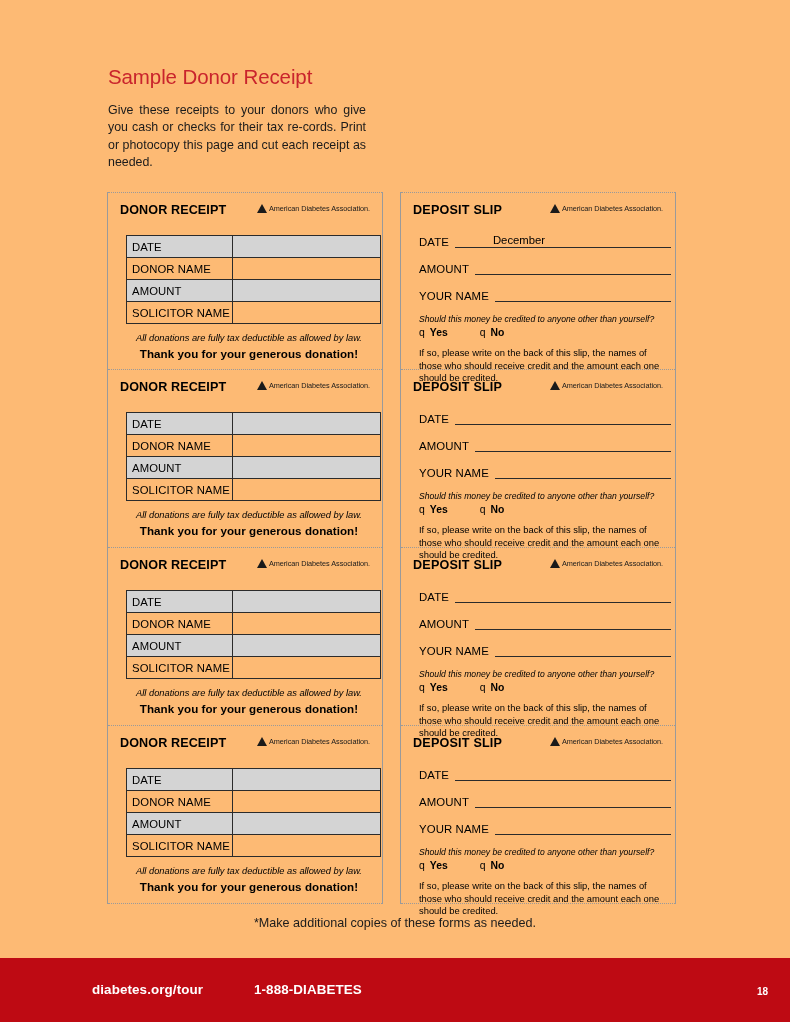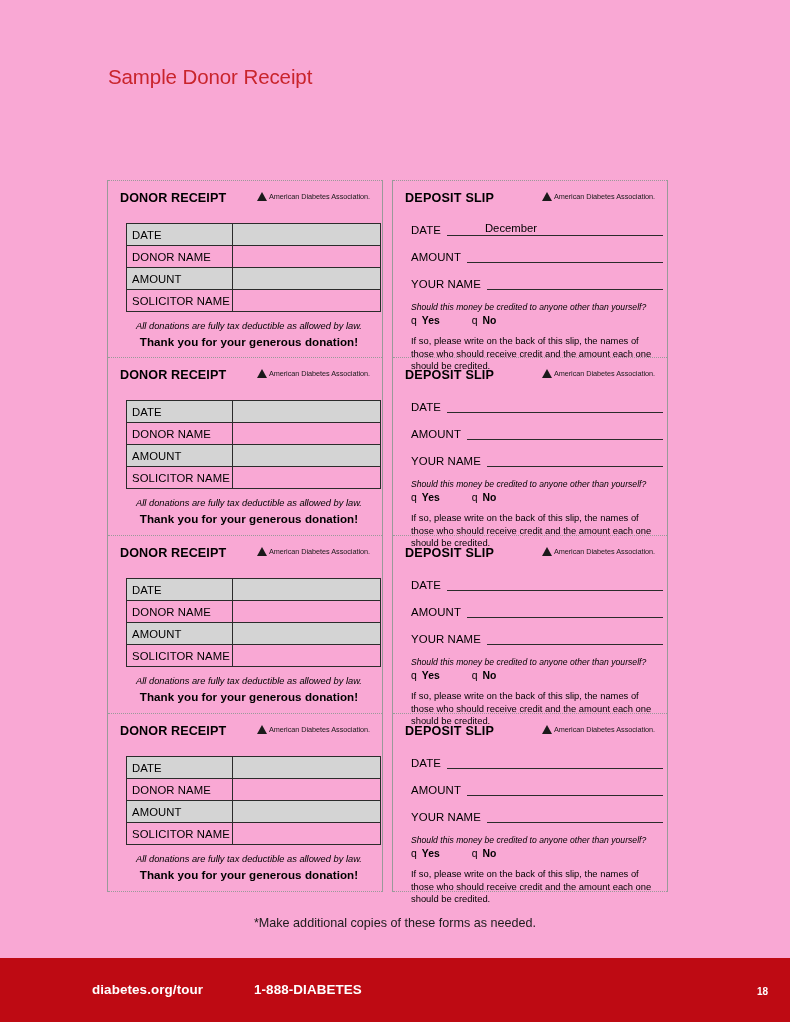--- a/index.html
+++ b/index.html
@@ -15,21 +15,21 @@
     color: #000;
     overflow: hidden;
   }
 
   
   .page {
     position: absolute;
     left: 0; top: 0;
     width: 790px;
     height: 1022px;
-    background: #f9a8d4;
+    background: #fdba74;
   }
 
   
   .columns {
     position: absolute;
     left: 0;
     top: 66px;
     width: 790px;
     display: flex;
   }
@@ -55,32 +55,32 @@
     line-height: 1.42;
     margin: 0;
     color: #1b1b1b;
   }
   .intro.justify { text-align: justify; width: 258px; }
   .intro.plain { width: 250px; }
 
   
   .cards {
     position: absolute;
-    top: 180px;
+    top: 192px;
     left: 0;
     width: 696px;
     display: flex;
   }
   .card-col {
     box-sizing: border-box;
     border-left: 1px solid #9a9a9a;
     border-right: 1px solid #9a9a9a;
   }
   .card-col.left  { width: 276px; margin-left: 107px; }
-  .card-col.right { width: 276px; margin-left: 9px; }
+  .card-col.right { width: 276px; margin-left: 17px; }
 
   .card {
     box-sizing: border-box;
     position: relative;
     border-bottom: 1px dotted #9a9a9a;
     padding: 10px 12px 8px 12px;
   }
   .card.first { border-top: 1px dotted #9a9a9a; }
   .card.last  { border-bottom: 1px dotted #9a9a9a; }
 
@@ -268,20 +268,21 @@
   }
 </style>
 </head>
 <body>
 
 <div class="page">
 
   <div class="columns">
     <div class="col col-left">
       <h1 class="section-title">Sample Donor Receipt</h1>
+      <p class="intro justify">Give these receipts to your donors who give you cash or checks for their tax re-cords. Print or photocopy this page and cut each receipt as needed.</p>
     </div>
     <div class="col col-right">
     </div>
   </div>
 
   <div class="cards">
 
     <div class="card-col left">
 
       <div class="card card-receipt first">

